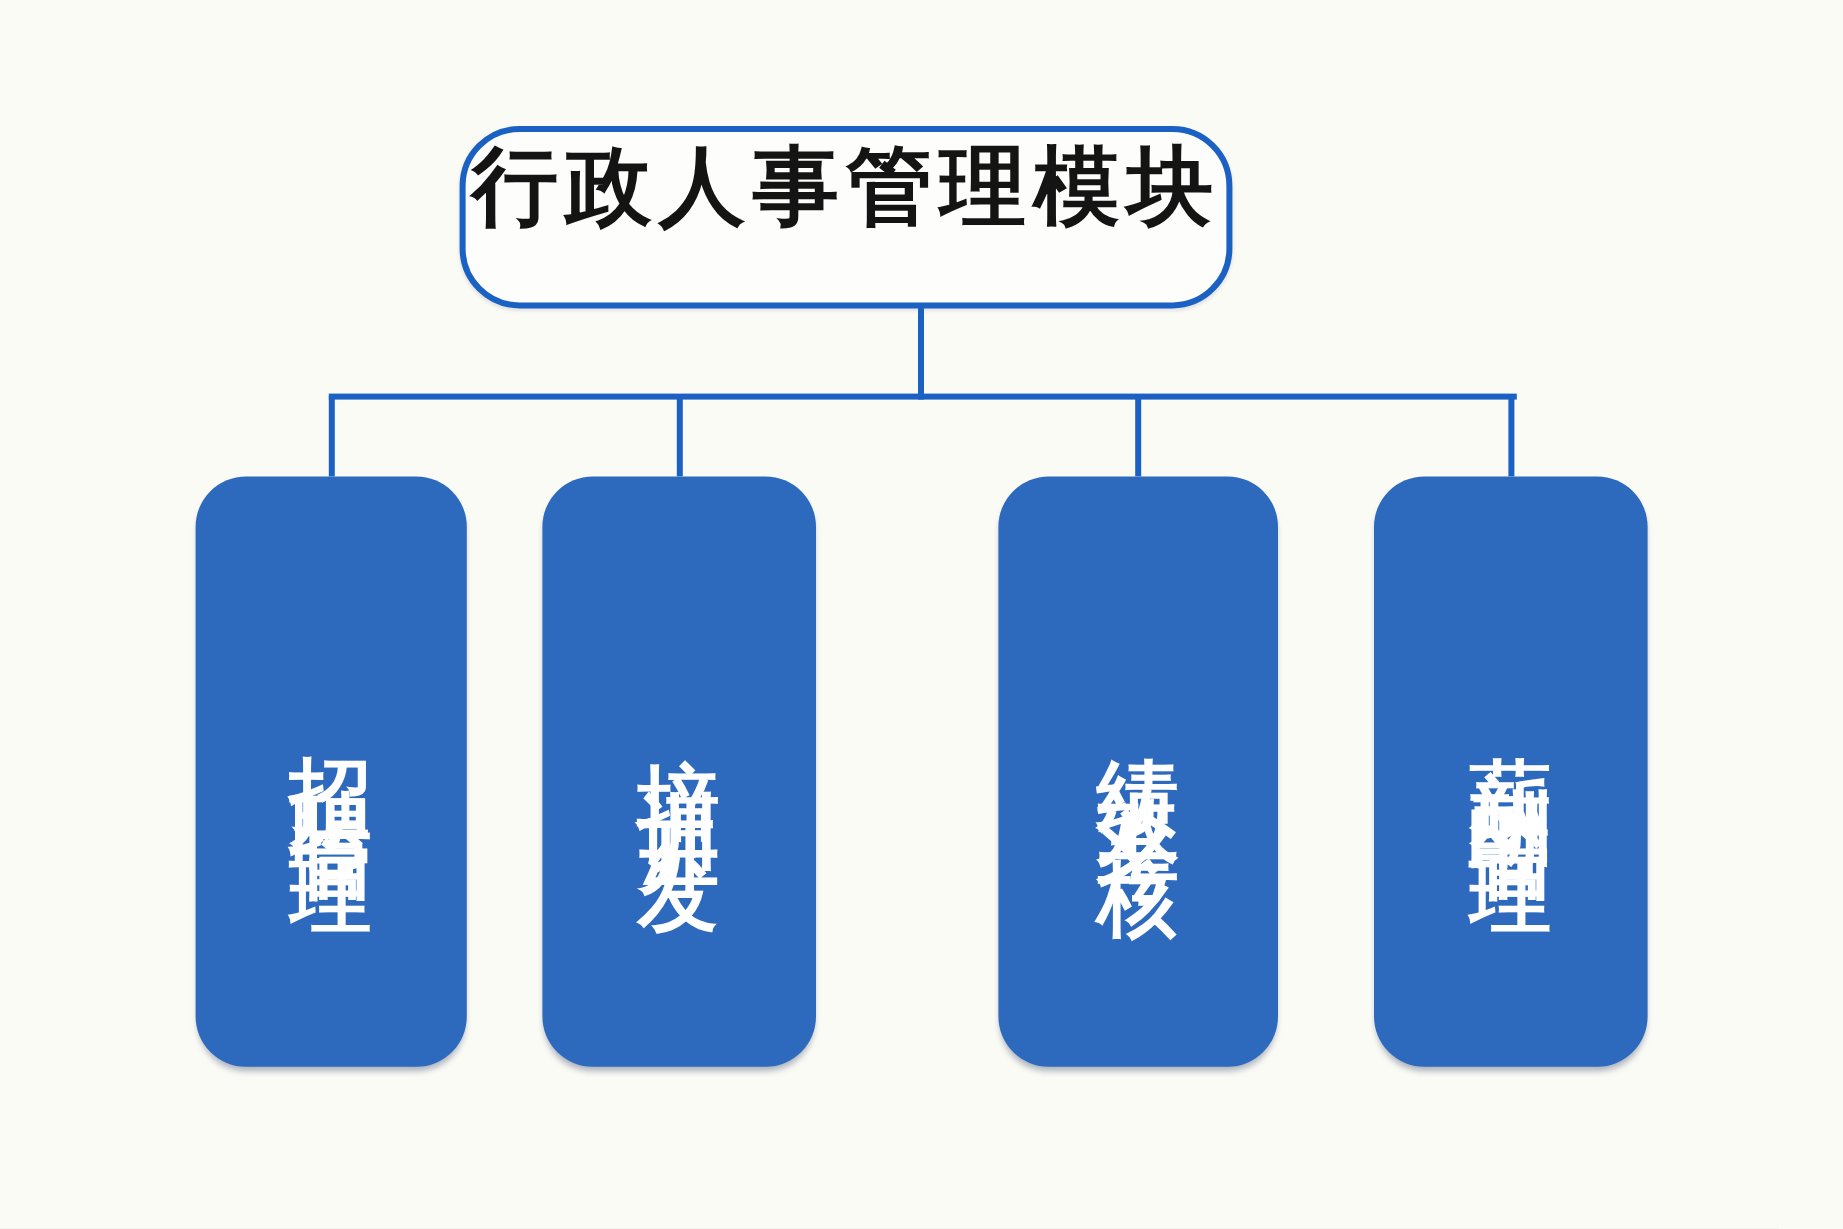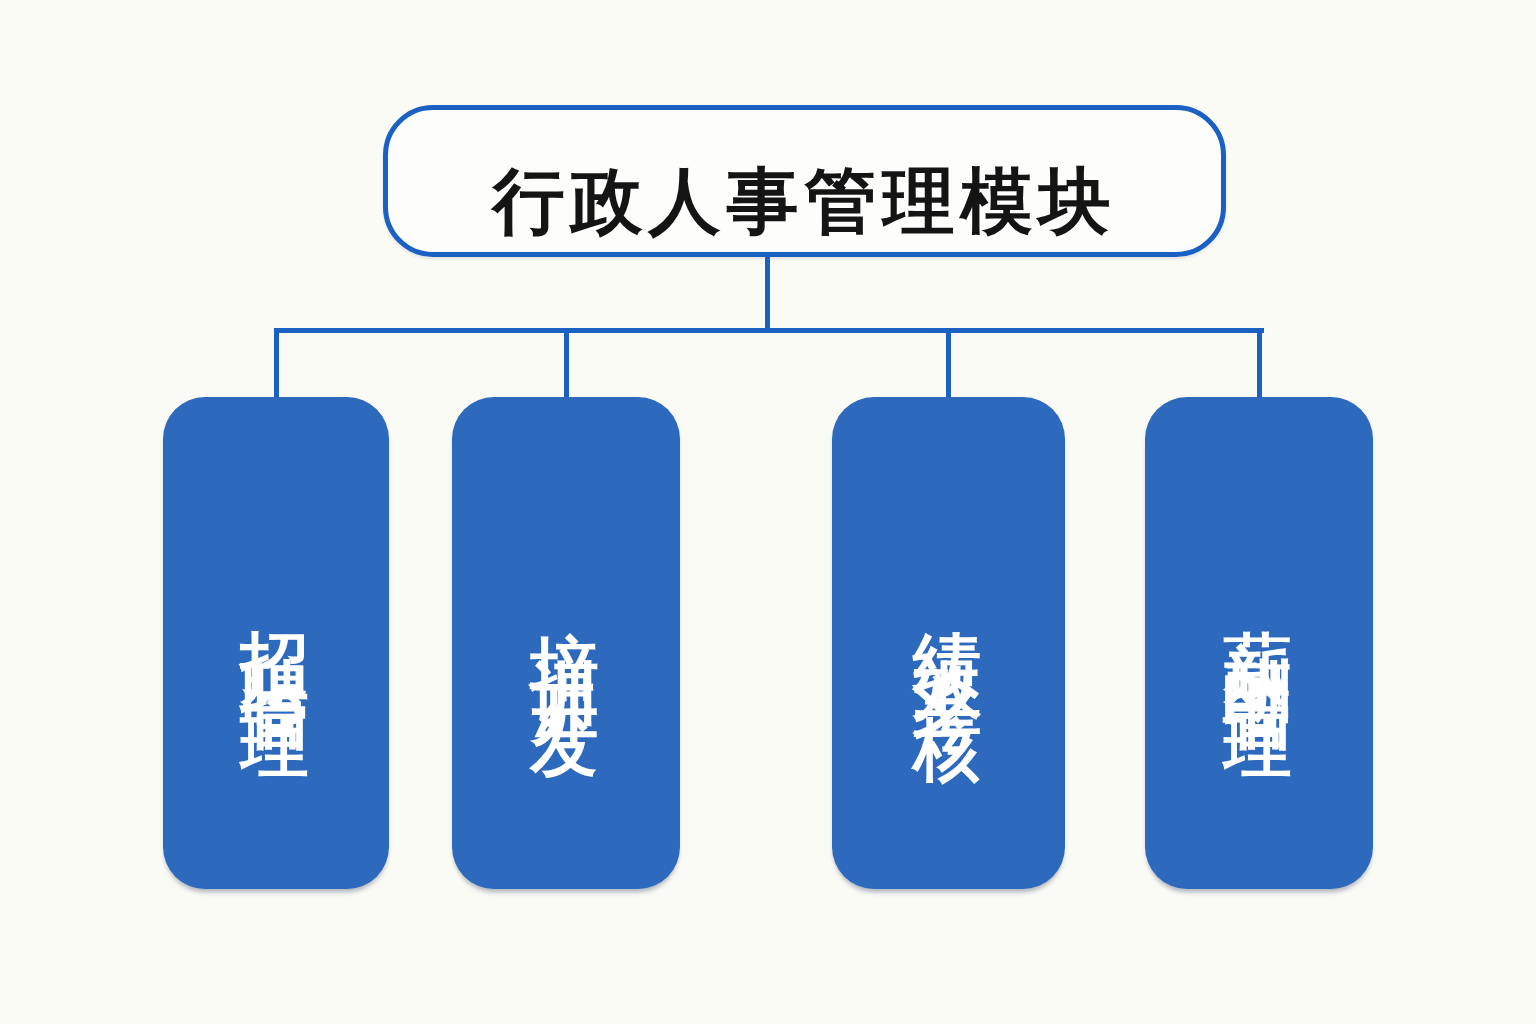--- a/index.html
+++ b/index.html
@@ -14,28 +14,28 @@
     height: 1024px;
     background: #fbfbf6;
     overflow: hidden;
   }
 
   
   .title-node {
     position: absolute;
     left: 383px;
     top: 105px;
-    width: 843px;
+    width: 644px;
     height: 152px;
     box-sizing: border-box;
     background: #fdfdfb;
     border: 5px solid #1b61c4;
     border-radius: 50px;
     display: flex;
-    align-items: flex-end;
+    align-items: flex-start;
     justify-content: center;
     box-shadow: 0 2px 3px rgba(40, 60, 100, 0.12);
   }
   .title-node .title-text {
     font-size: 72px;
     font-weight: 900;
     color: #141414;
     letter-spacing: 6px;
     white-space: nowrap;
     transform: translateY(-2px);

